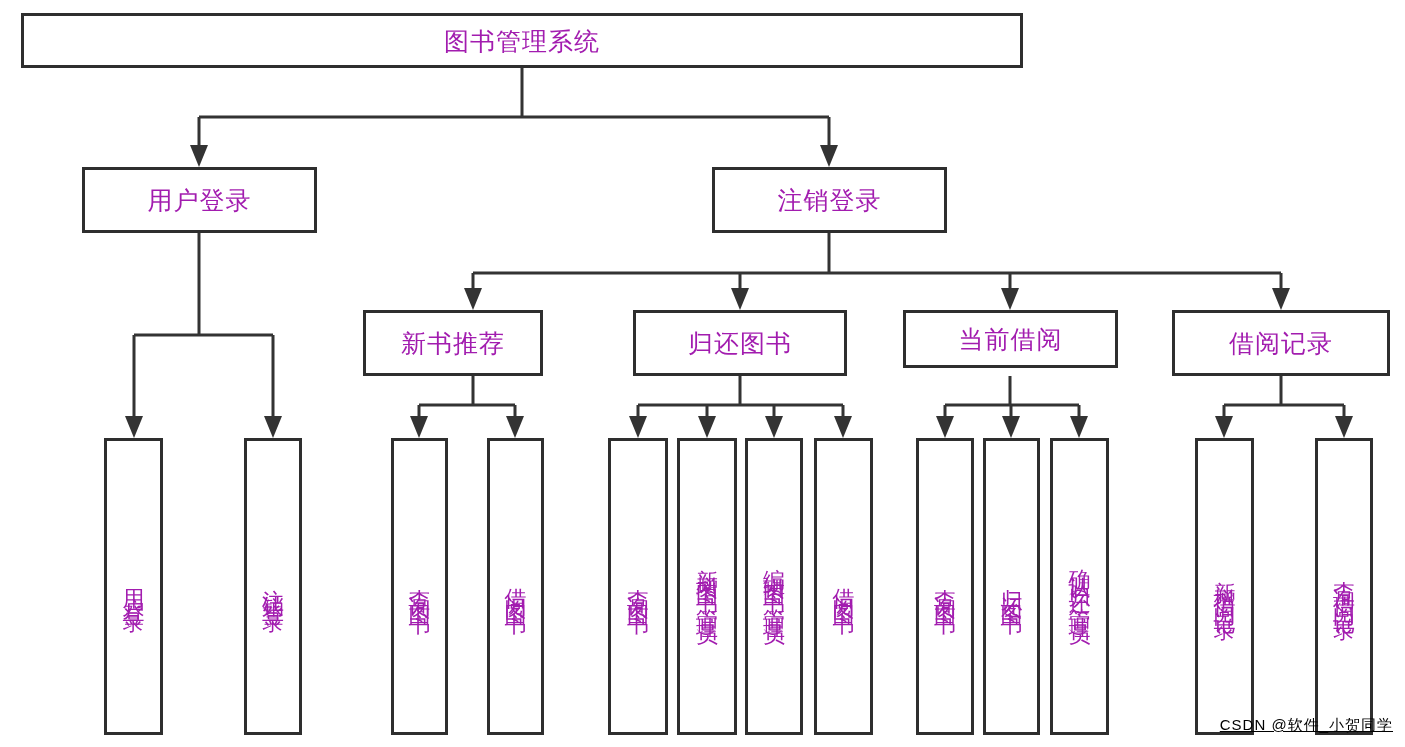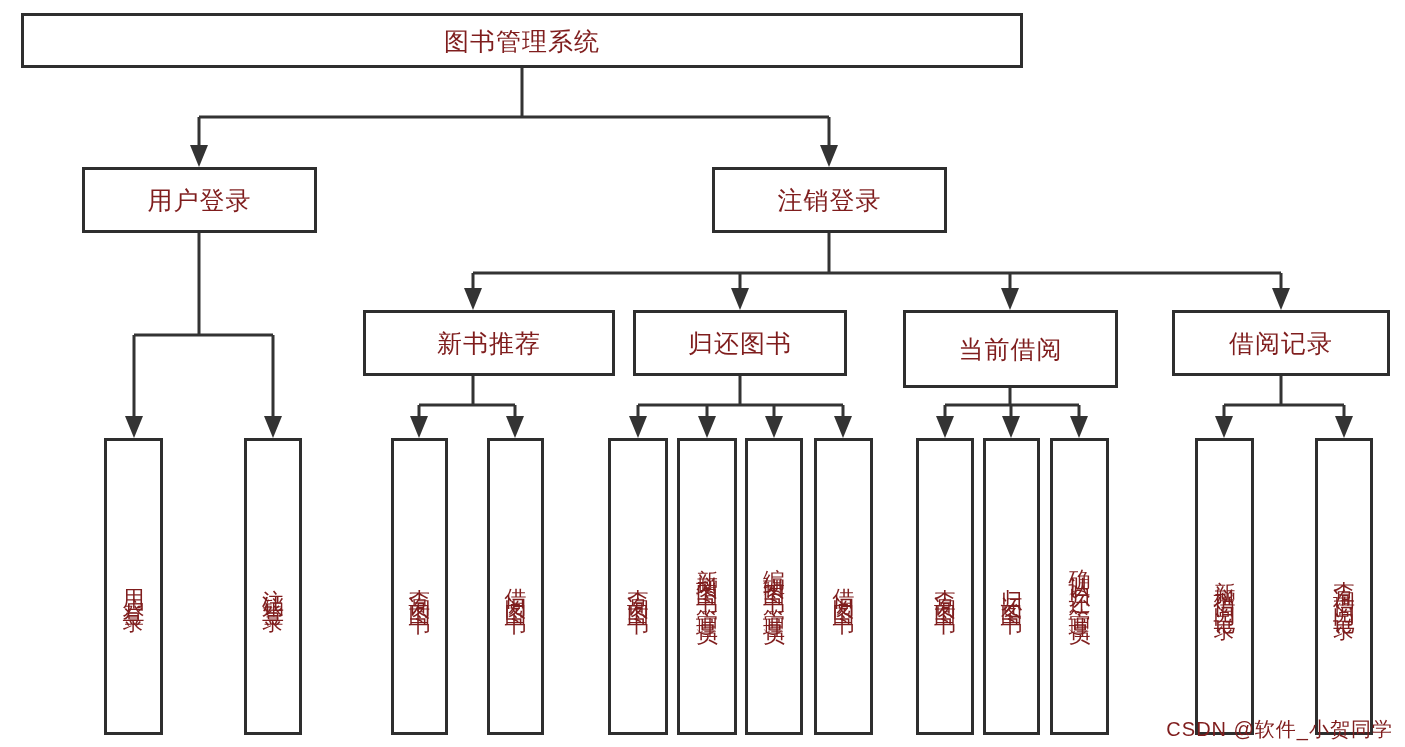--- a/index.html
+++ b/index.html
@@ -9,30 +9,30 @@
     color: #1f1f1f;
   }
   #canvas { position: absolute; left: 0; top: 0; width: 1405px; height: 747px; }
   #connector-layer { position: absolute; left: 0; top: 0; z-index: 1; }
   .node {
     position: absolute; z-index: 2; box-sizing: border-box;
     background: #ffffff; border: 3px solid #2e2e2e;
     display: flex; align-items: center; justify-content: center;
   }
   .node .lbl {
-    font-size: 25px; letter-spacing: 1px; color: #7f1d1d;
+    font-size: 25px; letter-spacing: 1px; color: #a21caf;
     white-space: nowrap; line-height: 1.2;
   }
   .node.v .lbl {
     writing-mode: vertical-rl; text-orientation: mixed;
     font-size: 22px; letter-spacing: 8px; line-height: 1;
   }
   .watermark {
     position: absolute; z-index: 3; right: 12px; top: 716px;
-    font-size: 20px; color: #7f1d1d; letter-spacing: 1px; white-space: nowrap;
+    font-size: 15px; color: #000000; letter-spacing: 1px; white-space: nowrap; text-decoration: underline;
   }
 </style>
 </head>
 <body>
 
 <div id="canvas">
 
   <svg id="connector-layer" width="1405" height="747" viewBox="0 0 1405 747">
       <path d="M 522 68 V 117 M 199 117 H 829 M 199 117 V 149 M 829 117 V 149" fill="none" stroke="#333333" stroke-width="3"></path>
       <polygon points="190,145 208,145 199,167" fill="#333333"></polygon>
@@ -66,27 +66,27 @@
     <span class="lbl">图书管理系统</span>
   </div>
 
   <div class="node h" style="left:82px; top:167px; width:235px; height:66px">
     <span class="lbl">用户登录</span>
   </div>
   <div class="node h" style="left:712px; top:167px; width:235px; height:66px">
     <span class="lbl">注销登录</span>
   </div>
 
-  <div class="node h" style="left:363px; top:310px; width:252px; height:66px">
+  <div class="node h" style="left:363px; top:310px; width:180px; height:66px">
     <span class="lbl">新书推荐</span>
   </div>
   <div class="node h" style="left:633px; top:310px; width:214px; height:66px">
     <span class="lbl">归还图书</span>
   </div>
-  <div class="node h" style="left:903px; top:310px; width:215px; height:78px">
+  <div class="node h" style="left:903px; top:310px; width:215px; height:58px">
     <span class="lbl">当前借阅</span>
   </div>
   <div class="node h" style="left:1172px; top:310px; width:218px; height:66px">
     <span class="lbl">借阅记录</span>
   </div>
 
   <div class="node v" style="left:104px; top:438px; width:59px; height:297px">
     <span class="lbl">用户登录</span>
   </div>
   <div class="node v" style="left:244px; top:438px; width:58px; height:297px">

